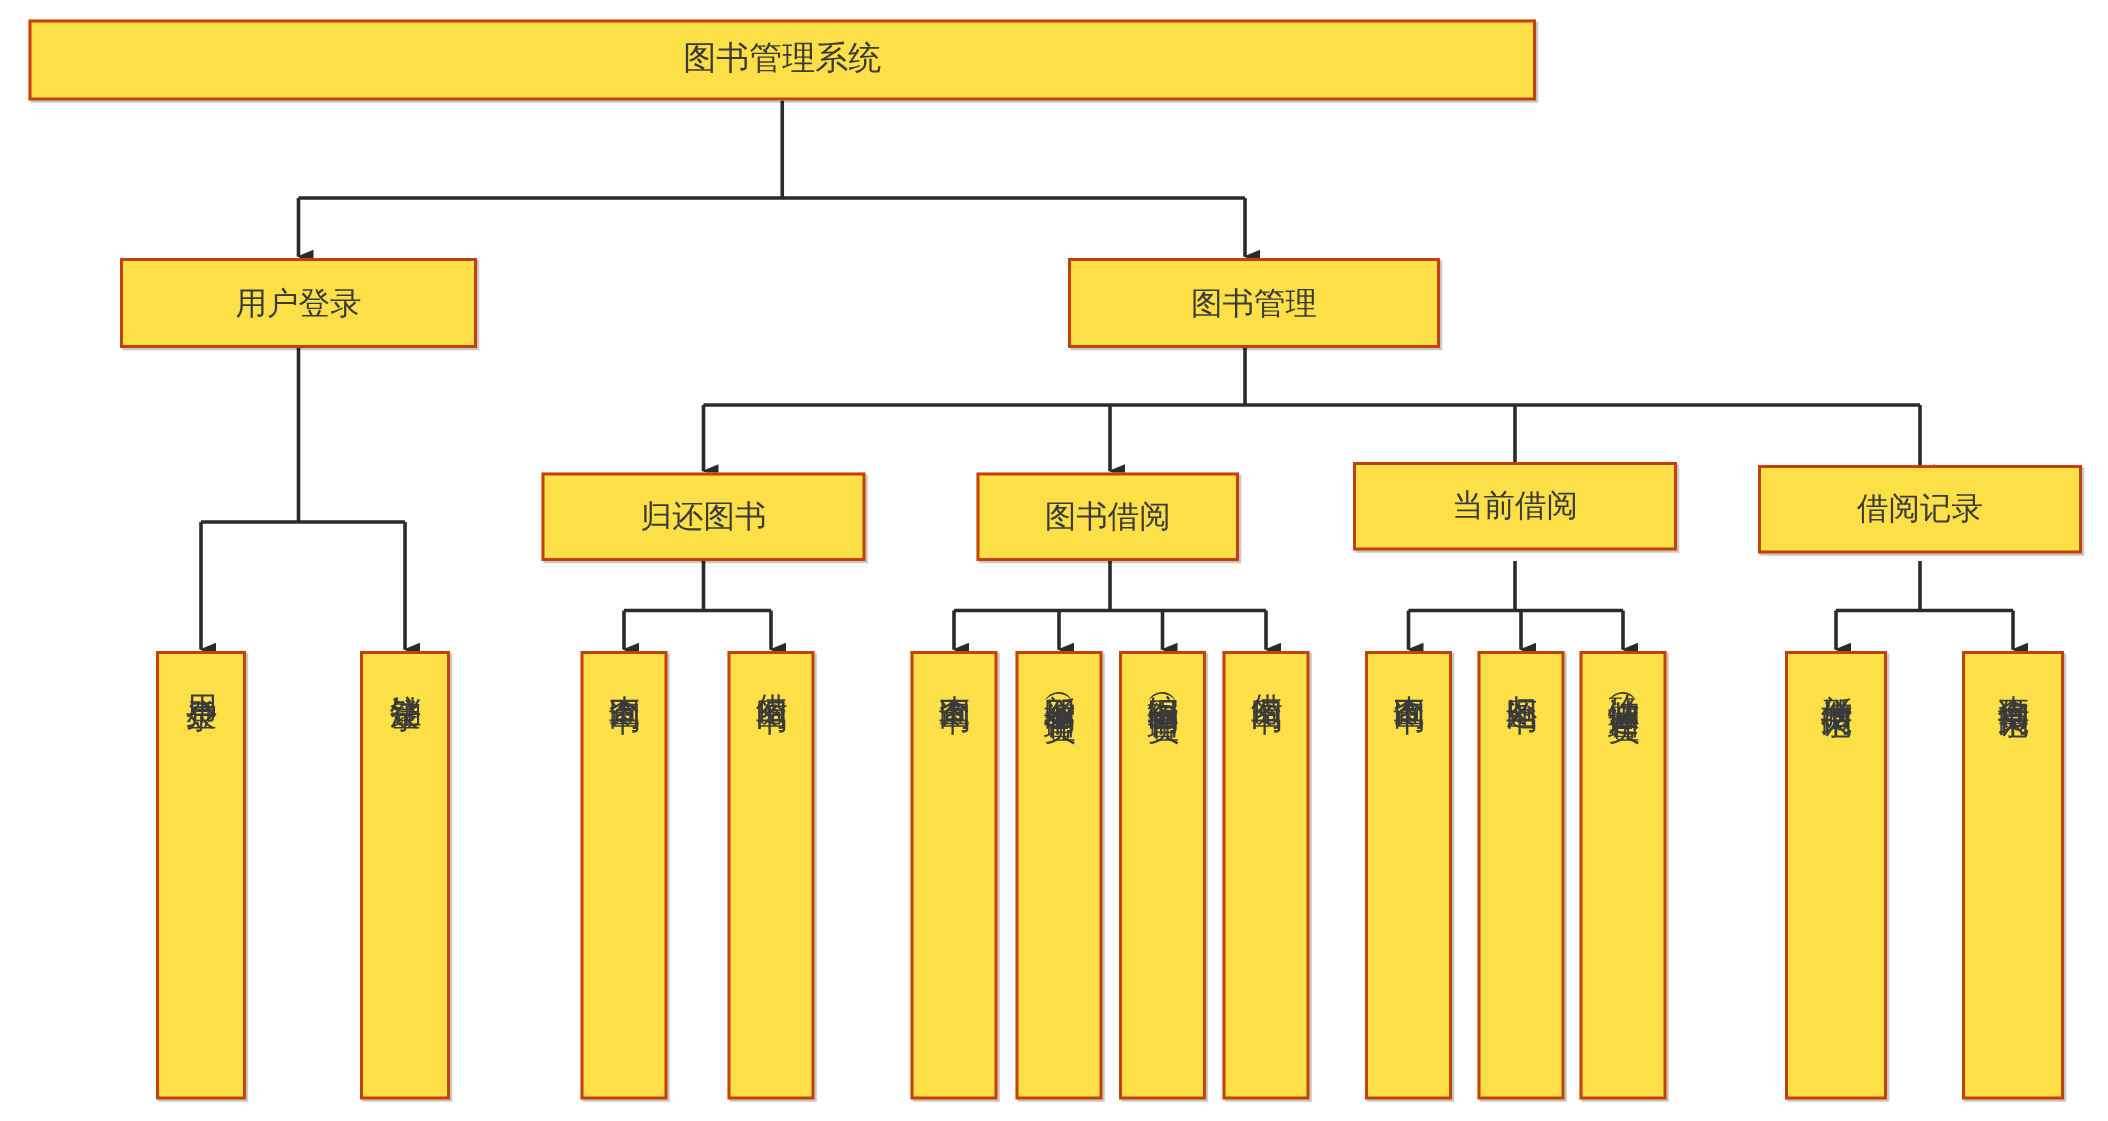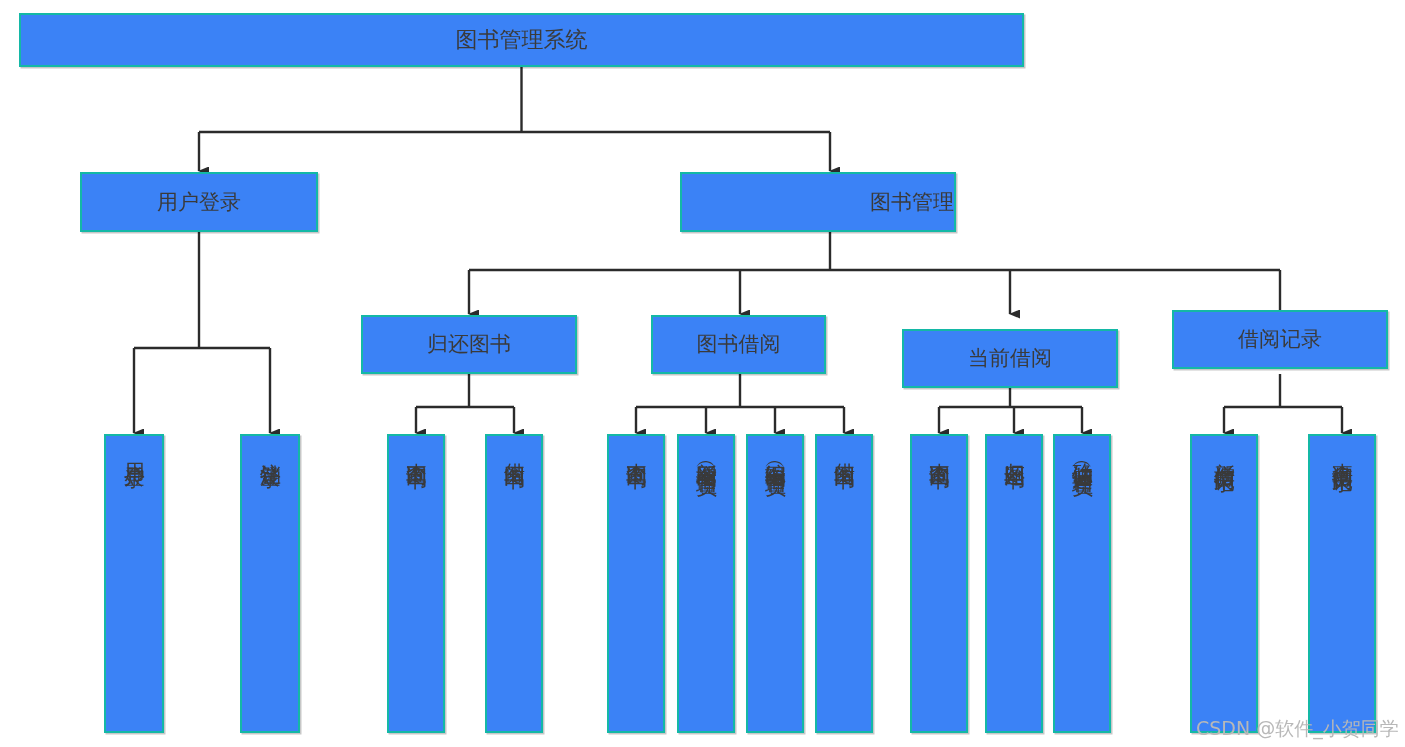--- a/index.html
+++ b/index.html
@@ -21,22 +21,22 @@
     position: absolute;
     left: 0;
     top: 0;
     width: 1405px;
     height: 747px;
     pointer-events: none;
   }
   .node {
     position: absolute;
     box-sizing: border-box;
-    background: #3b82f6;
-    border: 2px solid #14b8a6;
+    background: #fde047;
+    border: 2px solid #c2410c;
     display: flex;
     align-items: center;
     justify-content: center;
     box-shadow: 1.5px 1.5px 0 rgba(0,0,0,0.22);
   }
   .node .label {
     color: #3a3a3a;
     font-family: "DejaVu Sans", "Liberation Sans", sans-serif;
     text-align: center;
     line-height: 1.18;
@@ -117,31 +117,31 @@
       </g>
   </svg>
 
   <div class="node root horizontal" style="left: 19px; top: 13px; width: 1005px; height: 54px;">
     <span class="label">图书管理系统</span>
   </div>
 
   <div class="node horizontal" style="left: 80px; top: 172px; width: 238px; height: 60px;">
     <span class="label">用户登录</span>
   </div>
-  <div class="node horizontal" style="left: 680px; top: 172px; width: 276px; height: 60px; justify-content: flex-end;">
+  <div class="node horizontal" style="left: 712px; top: 172px; width: 248px; height: 60px;">
     <span class="label">图书管理</span>
   </div>
 
   <div class="node horizontal" style="left: 361px; top: 315px; width: 216px; height: 59px;">
     <span class="label">归还图书</span>
   </div>
   <div class="node horizontal" style="left: 632px; top: 315px; width: 175px; height: 59px; margin-left: 19px;">
     <span class="label">图书借阅</span>
   </div>
-  <div class="node horizontal" style="left: 902px; top: 329px; width: 216px; height: 59px;">
+  <div class="node horizontal" style="left: 902px; top: 308px; width: 216px; height: 59px;">
     <span class="label">当前借阅</span>
   </div>
   <div class="node horizontal" style="left: 1172px; top: 310px; width: 216px; height: 59px;">
     <span class="label">借阅记录</span>
   </div>
 
   <div class="node vertical" style="left: 104px; top: 434px; width: 60px; height: 299px;">
     <span class="label">用户登录</span>
   </div>
   <div class="node vertical" style="left: 240px; top: 434px; width: 60px; height: 299px;">
@@ -174,14 +174,13 @@
   <div class="node vertical" style="left: 1053px; top: 434px; width: 58px; height: 299px;">
     <span class="label">确认归还（管理员）</span>
   </div>
   <div class="node vertical" style="left: 1190px; top: 434px; width: 68px; height: 299px;">
     <span class="label">新增借阅记录</span>
   </div>
   <div class="node vertical" style="left: 1308px; top: 434px; width: 68px; height: 299px;">
     <span class="label">查询借阅记录</span>
   </div>
 
-  <div class="watermark" style="left: 1196px; top: 716px;">CSDN @软件_小贺同学</div>
 </div>
 
 </body></html>

